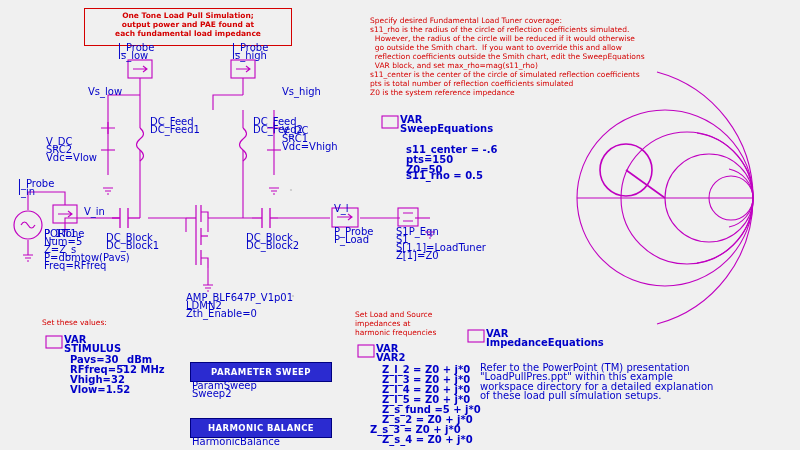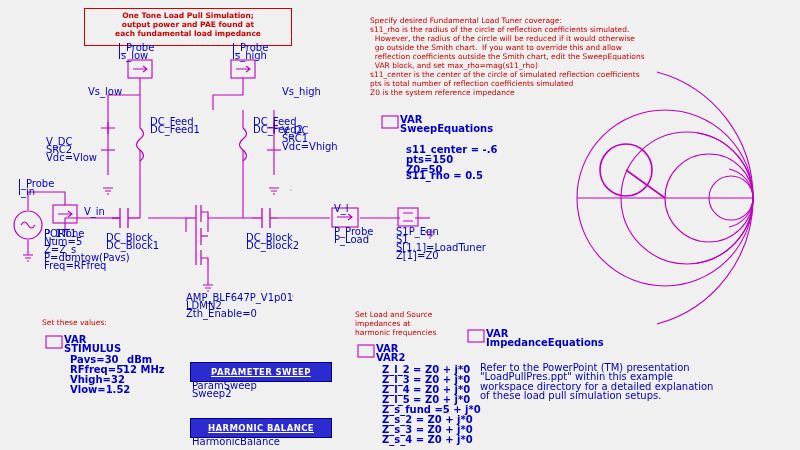--- a/index.html
+++ b/index.html
@@ -14,21 +14,21 @@
   .abs{position:absolute;}
   .txt{color:#0000c8;font-size:10px;line-height:8.4px;white-space:pre;font-weight:bold;}
   .txt-red{color:#d40000;font-size:7.5px;line-height:9px;white-space:pre;}
   .txt-blue-note{color:#0000c8;font-size:10px;line-height:9.3px;white-space:pre;}
   .lbl{color:#0000c8;font-size:10px;line-height:7.6px;white-space:pre;}
   .box-red{border:1.2px solid #d40000;background:transparent;}
   .btn{
     background:#2b2bd0;color:#ffffff;border:1.5px solid #000080;
     font-size:8.5px;font-weight:bold;text-align:center;
     letter-spacing:.4px;
-    display:flex;align-items:center;justify-content:center;text-decoration:underline;
+    display:flex;align-items:center;justify-content:center;
   }
   svg{display:block;}
   .vartitle{color:#0000c8;font-size:10px;font-weight:bold;}
 </style>
 </head>
 <body>
 
 <svg class="canvas" viewBox="0 0 800 450">
 
   <g fill="#c8c8c8">
@@ -209,21 +209,21 @@
 
 <div class="abs" style="left:358px;top:343px;">
   <div class="abs vartitle" style="left:18px;top:0px;">VAR</div>
   <div class="abs txt" style="left:18px;top:11px;">VAR2</div>
   <div class="abs txt" style="left:24px;top:23px;">Z_l_2 = Z0 + j*0</div>
   <div class="abs txt" style="left:24px;top:33px;">Z_l_3 = Z0 + j*0</div>
   <div class="abs txt" style="left:24px;top:43px;">Z_l_4 = Z0 + j*0</div>
   <div class="abs txt" style="left:24px;top:53px;">Z_l_5 = Z0 + j*0</div>
   <div class="abs txt" style="left:24px;top:63px;">Z_s_fund =5 + j*0</div>
   <div class="abs txt" style="left:24px;top:73px;">Z_s_2 = Z0 + j*0</div>
-  <div class="abs txt" style="left:24px;top:83px;">Z_s_3 = Z0 + j*0</div>
+  <div class="abs txt" style="left:12px;top:83px;">Z_s_3 = Z0 + j*0</div>
   <div class="abs txt" style="left:24px;top:93px;">Z_s_4 = Z0 + j*0</div>
 </div>
 
 <div class="abs" style="left:468px;top:328px;">
   <div class="abs vartitle" style="left:18px;top:0px;">VAR</div>
   <div class="abs txt" style="left:18px;top:11px;">ImpedanceEquations</div>
 </div>
 
 <div class="abs lbl" style="left:118px;top:44px;">I_Probe</div>
 <div class="abs lbl" style="left:118px;top:52px;">Is_low</div>

